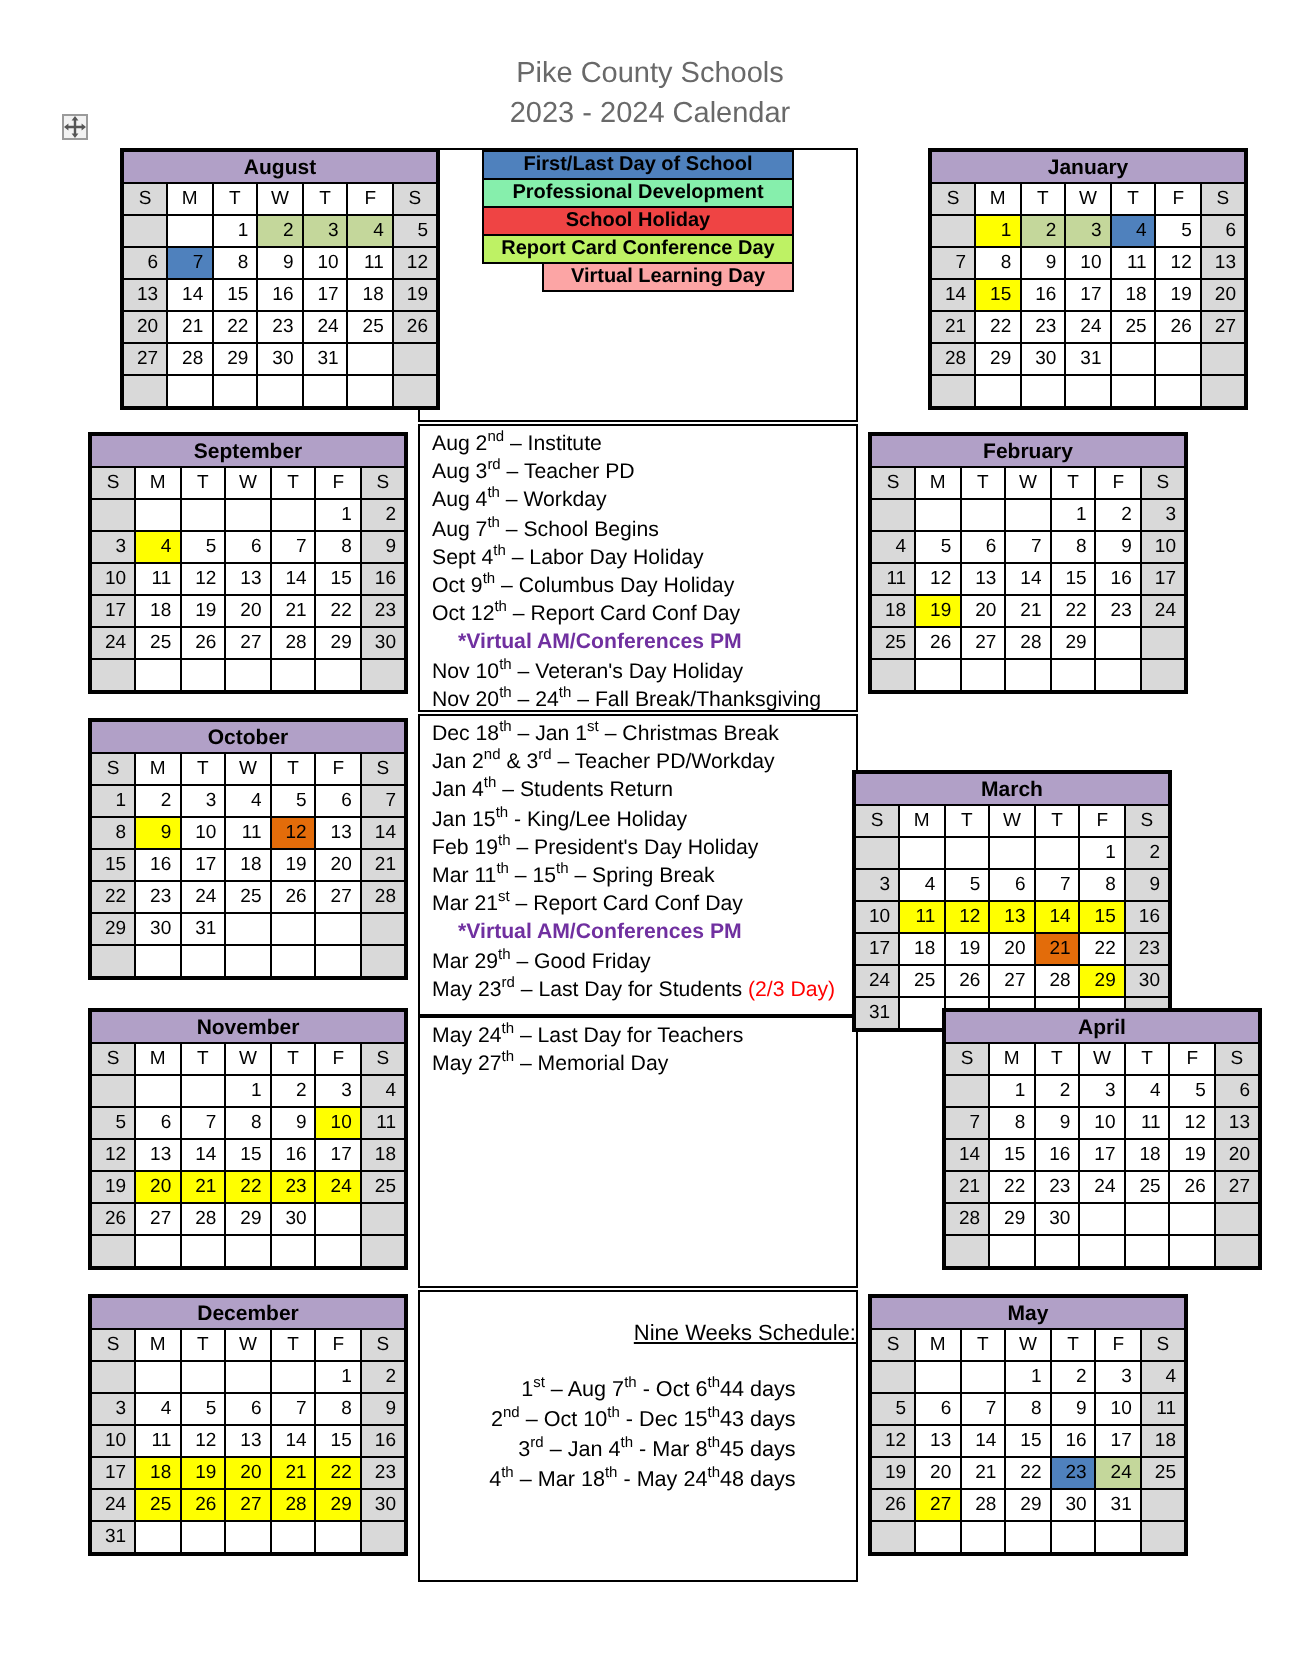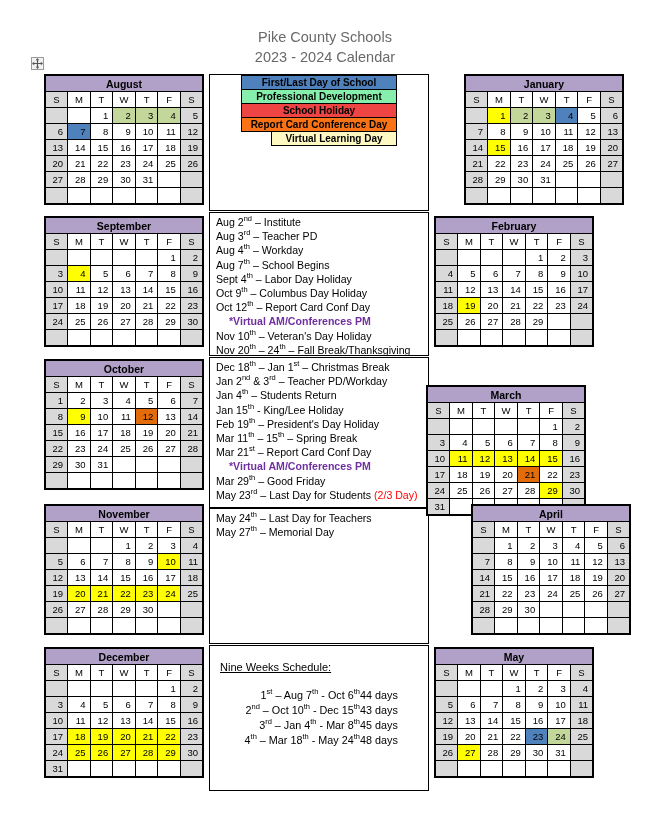--- a/index.html
+++ b/index.html
@@ -31,21 +31,21 @@
   .legend{width:156px;margin:1px auto 0;}
   .legend-item{height:13px;border:1px solid #000;margin-top:-1px;display:flex;align-items:center;
     justify-content:center;font-size:10px;font-weight:bold;}
 
   .events{padding:2px 0 0 6px;font-size:10.6px;line-height:14.2px;}
   .ev{white-space:nowrap;}
   .ev.virtual{color:#7030a0;font-weight:bold;padding-left:13px;}
   .red{color:#ff0000;}
   sup{font-size:7.5px;line-height:0;}
 
-  .nw-title{margin:15px 0 0 10px;font-size:11px;text-decoration:underline;}
+  .nw-title{margin:15px 0 0 10px;font-size:11px;text-decoration:underline;text-align:right;}
   .nw-rows{margin:15px 0 0 10px;font-size:10.8px;line-height:15px;}
   .nw-term{display:inline-block;width:140px;text-align:right;}
 </style>
 </head>
 <body>
 
 <div class="page" id="page">
 
   <div class="move-handle">
     <svg width="11" height="11" viewBox="0 0 11 11">
@@ -54,22 +54,22 @@
   </div>
 
   <div class="title1">Pike County Schools</div>
   <div class="title2">2023 - 2024 Calendar</div>
 
   <div class="center-box" id="box-legend">
     <div class="legend" id="legend">
         <div class="legend-item" style="background: rgb(79, 129, 189);">First/Last Day of School</div>
         <div class="legend-item" style="background: #86efac;">Professional Development</div>
         <div class="legend-item" style="background: #ef4444;">School Holiday</div>
-        <div class="legend-item" style="background: #f97316; text-align: right;">Report Card Conference Day</div>
-        <div class="legend-item" style="background: #fef9c3; margin-left: 30px;">Virtual Learning Day</div>
+        <div class="legend-item" style="background: #bef264; text-align: right;">Report Card Conference Day</div>
+        <div class="legend-item" style="background: #fca5a5; margin-left: 30px;">Virtual Learning Day</div>
       </div>
   </div>
 
   <div class="center-box" id="box-events-top">
     <div class="events" id="events-top">
         <div class="ev">Aug 2<sup>nd</sup> – Institute</div>
         <div class="ev">Aug 3<sup>rd</sup> – Teacher PD</div>
         <div class="ev">Aug 4<sup>th</sup> – Workday</div>
         <div class="ev">Aug 7<sup>th</sup> – School Begins</div>
         <div class="ev">Sept 4<sup>th</sup> – Labor Day Holiday</div>
@@ -106,21 +106,21 @@
   <div class="center-box" id="box-nine-weeks">
     <div class="nw-title">Nine Weeks Schedule:</div>
     <div class="nw-rows" id="nw-rows">
         <div><span class="nw-term">1<sup>st</sup> – Aug 7<sup>th</sup> - Oct 6<sup>th</sup></span><span>44 days</span></div>
         <div><span class="nw-term">2<sup>nd</sup> – Oct 10<sup>th</sup> - Dec 15<sup>th</sup></span><span>43 days</span></div>
         <div><span class="nw-term">3<sup>rd</sup> – Jan 4<sup>th</sup> - Mar 8<sup>th</sup></span><span>45 days</span></div>
         <div><span class="nw-term">4<sup>th</sup> – Mar 18<sup>th</sup> - May 24<sup>th</sup></span><span>48 days</span></div>
       </div>
   </div>
 
-<div class="month" style="left: 44px; top: 74px;">
+<div class="month" style="left: 60px; top: 74px;">
       <table>
         <tbody>
           <tr>
             <td class="mh" colspan="7">August</td>
           </tr>
           <tr>
             <td class="dh we">S</td>
             <td class="dh">M</td>
             <td class="dh">T</td>
             <td class="dh">W</td>

